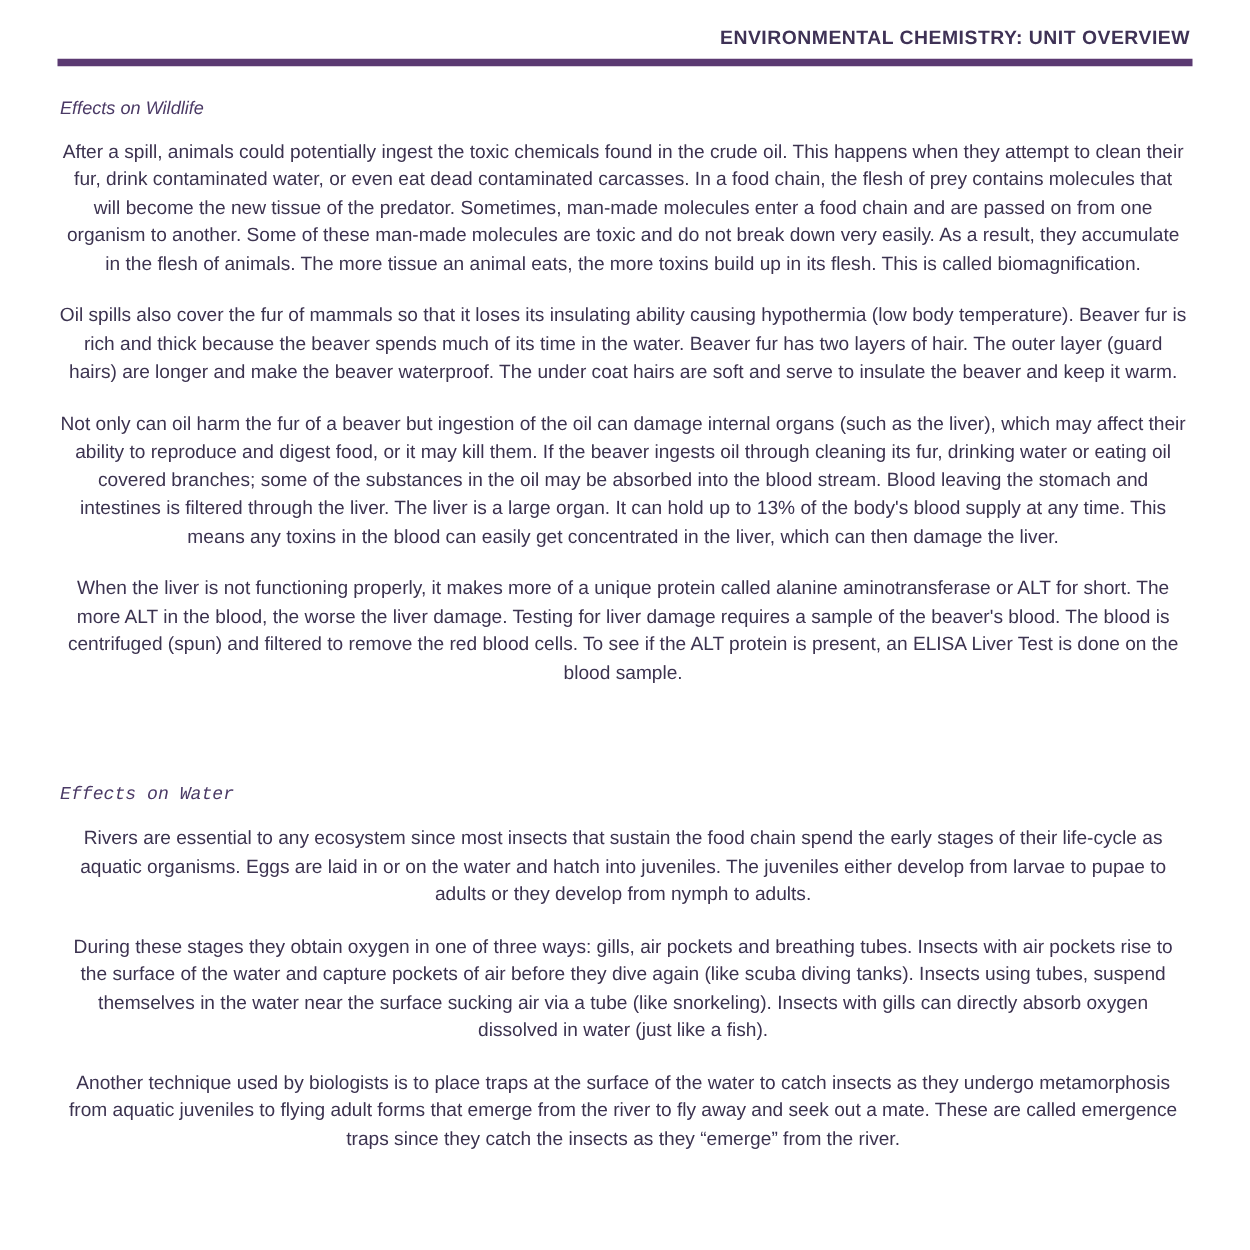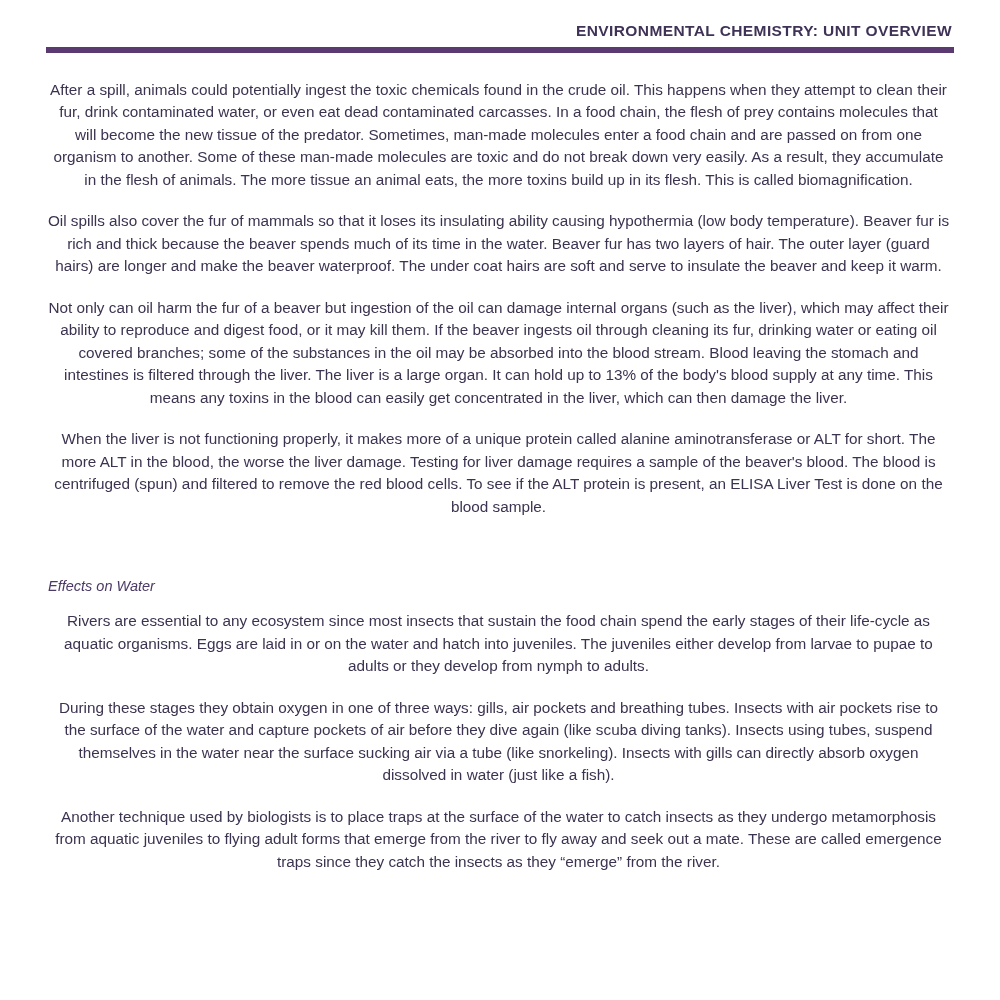--- a/index.html
+++ b/index.html
@@ -37,21 +37,22 @@
     margin-bottom: 26px;
   }
   .section-heading {
     font-size: 14.5px;
     font-style: italic;
     color: #4b3a66;
     margin: 0 0 16px 0;
     padding-left: 1px;
   }
   .section-heading.second {
-    margin-top: 60px;
+    margin-top: 78px;
+    font-family: Liberation Mono, monospace;
   }
   p.para {
     font-size: 15.3px;
     line-height: 1.47;
     margin: 0 0 19px 0;
     color: #3c3350;
     text-align: center;
   }
   p.para:last-child {
     margin-bottom: 0;
@@ -63,20 +64,21 @@
 </style>
 </head>
 <body>
 
 <div class="page">
 
   <div class="header">ENVIRONMENTAL CHEMISTRY: UNIT OVERVIEW</div>
   <div class="header-rule"></div>
 
   <div class="body-block">
+    <div class="section-heading">Effects on Wildlife</div>
     <p class="para">After a spill, animals could potentially ingest the toxic chemicals found in the crude oil. This happens when they attempt to clean their fur, drink contaminated water, or even eat dead contaminated carcasses. In a food chain, the flesh of prey contains molecules that will become the new tissue of the predator. Sometimes, man-made molecules enter a food chain and are passed on from one organism to another. Some of these man-made molecules are toxic and do not break down very easily. As a result, they accumulate in the flesh of animals. The more tissue an animal eats, the more toxins build up in its flesh. This is called biomagnification.</p>
     <p class="para">Oil spills also cover the fur of mammals so that it loses its insulating ability causing hypothermia (low body temperature). Beaver fur is rich and thick because the beaver spends much of its time in the water. Beaver fur has two layers of hair. The outer layer (guard hairs) are longer and make the beaver waterproof. The under coat hairs are soft and serve to insulate the beaver and keep it warm.</p>
     <p class="para">Not only can oil harm the fur of a beaver but ingestion of the oil can damage internal organs (such as the liver), which may affect their ability to reproduce and digest food, or it may kill them. If the beaver ingests oil through cleaning its fur, drinking water or eating oil covered branches; some of the substances in the oil may be absorbed into the blood stream. Blood leaving the stomach and intestines is filtered through the liver. The liver is a large organ. It can hold up to 13% of the body's blood supply at any time. This means any toxins in the blood can easily get concentrated in the liver, which can then damage the liver.</p>
     <p class="para">When the liver is not functioning properly, it makes more of a unique protein called alanine aminotransferase or ALT for short. The more ALT in the blood, the worse the liver damage. Testing for liver damage requires a sample of the beaver's blood. The blood is centrifuged (spun) and filtered to remove the red blood cells. To see if the ALT protein is present, an ELISA Liver Test is done on the blood sample.</p>
   </div>
 
   <div class="body-block">
     <div class="section-heading second">Effects on Water</div>
     <p class="para">Rivers are essential to any ecosystem since most insects that sustain the food chain spend the early stages of their life-cycle as aquatic organisms. Eggs are laid in or on the water and hatch into juveniles. The juveniles either develop from larvae to pupae to adults or they develop from nymph to adults.</p>
     <p class="para">During these stages they obtain oxygen in one of three ways: gills, air pockets and breathing tubes. Insects with air pockets rise to the surface of the water and capture pockets of air before they dive again (like scuba diving tanks). Insects using tubes, suspend themselves in the water near the surface sucking air via a tube (like snorkeling). Insects with gills can directly absorb oxygen dissolved in water (just like a fish).</p>

